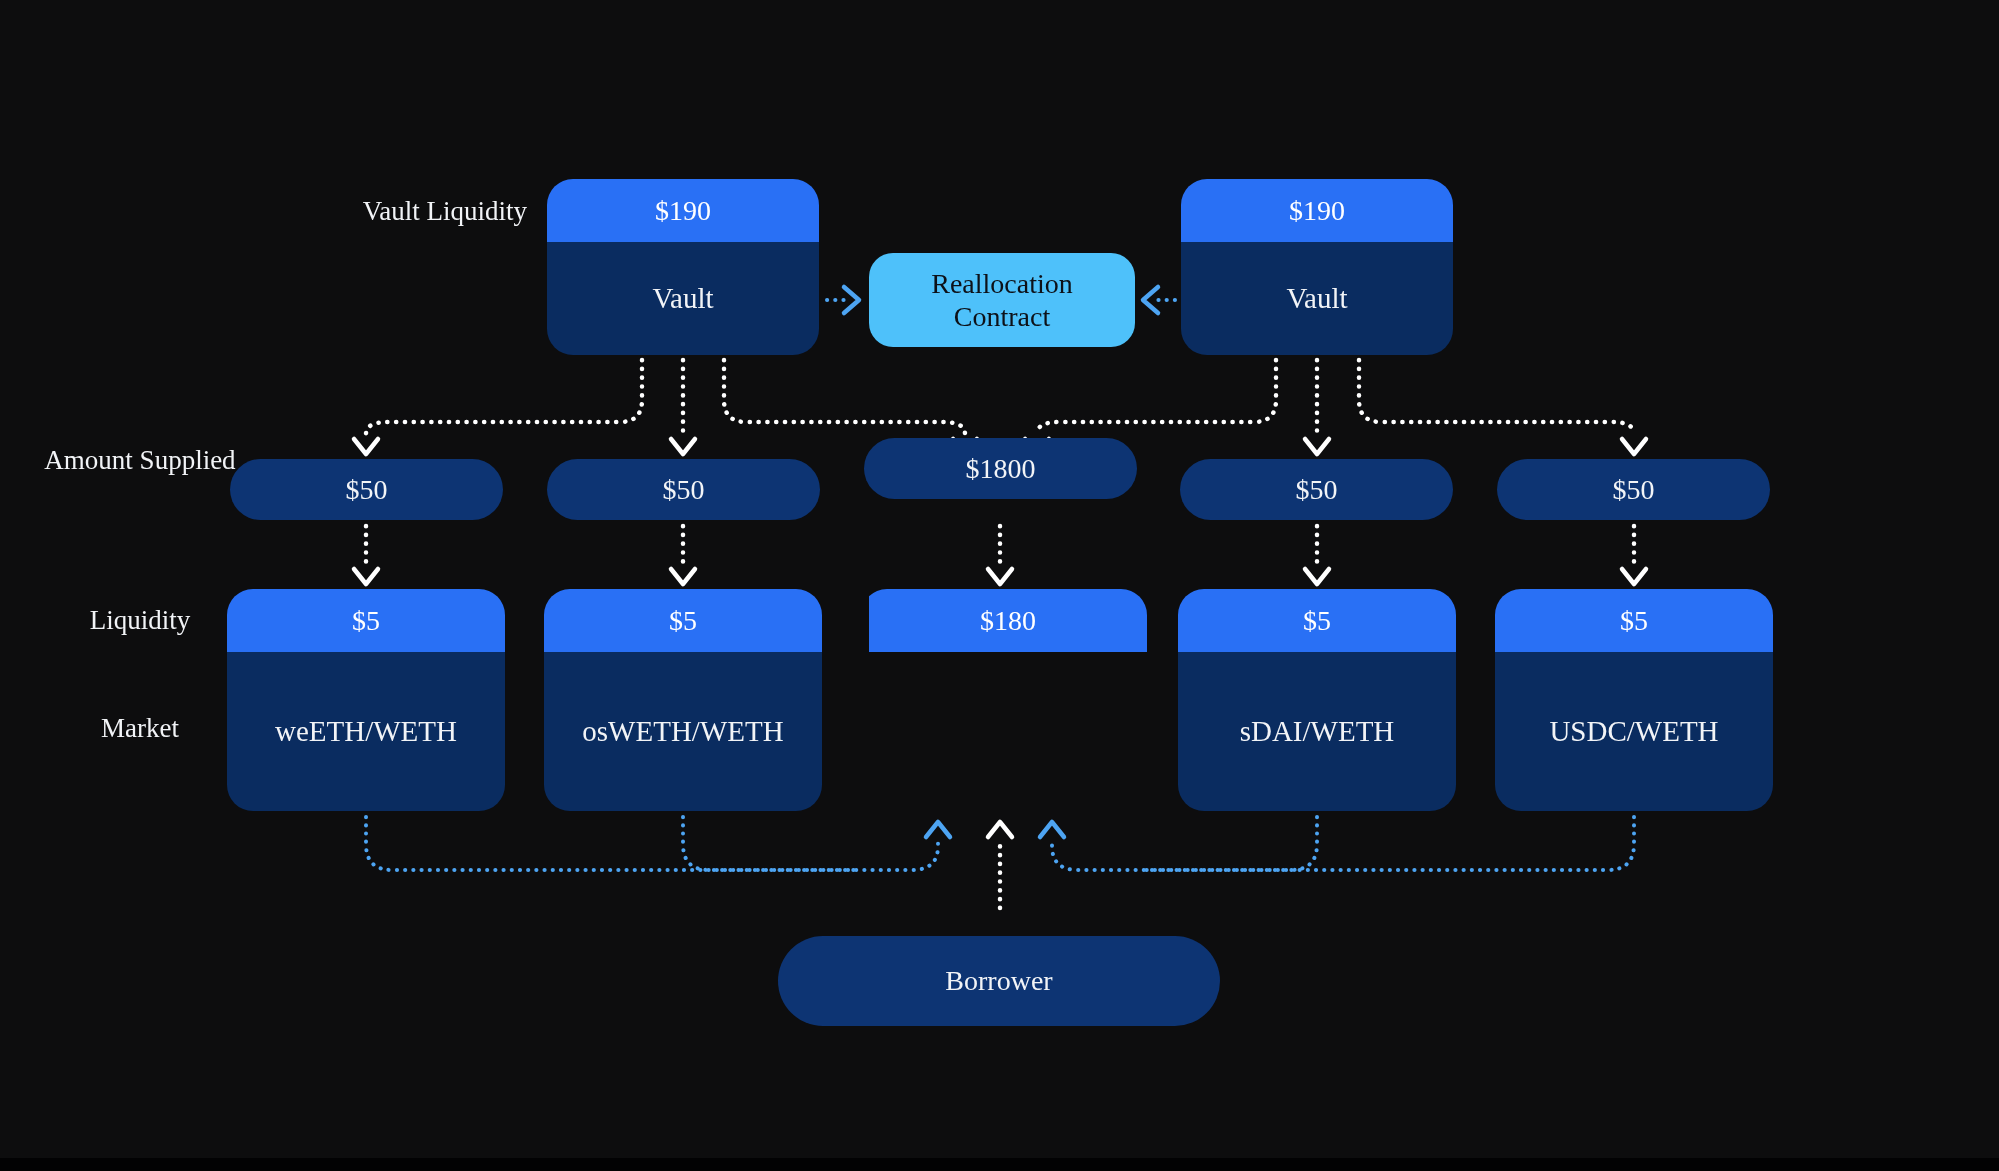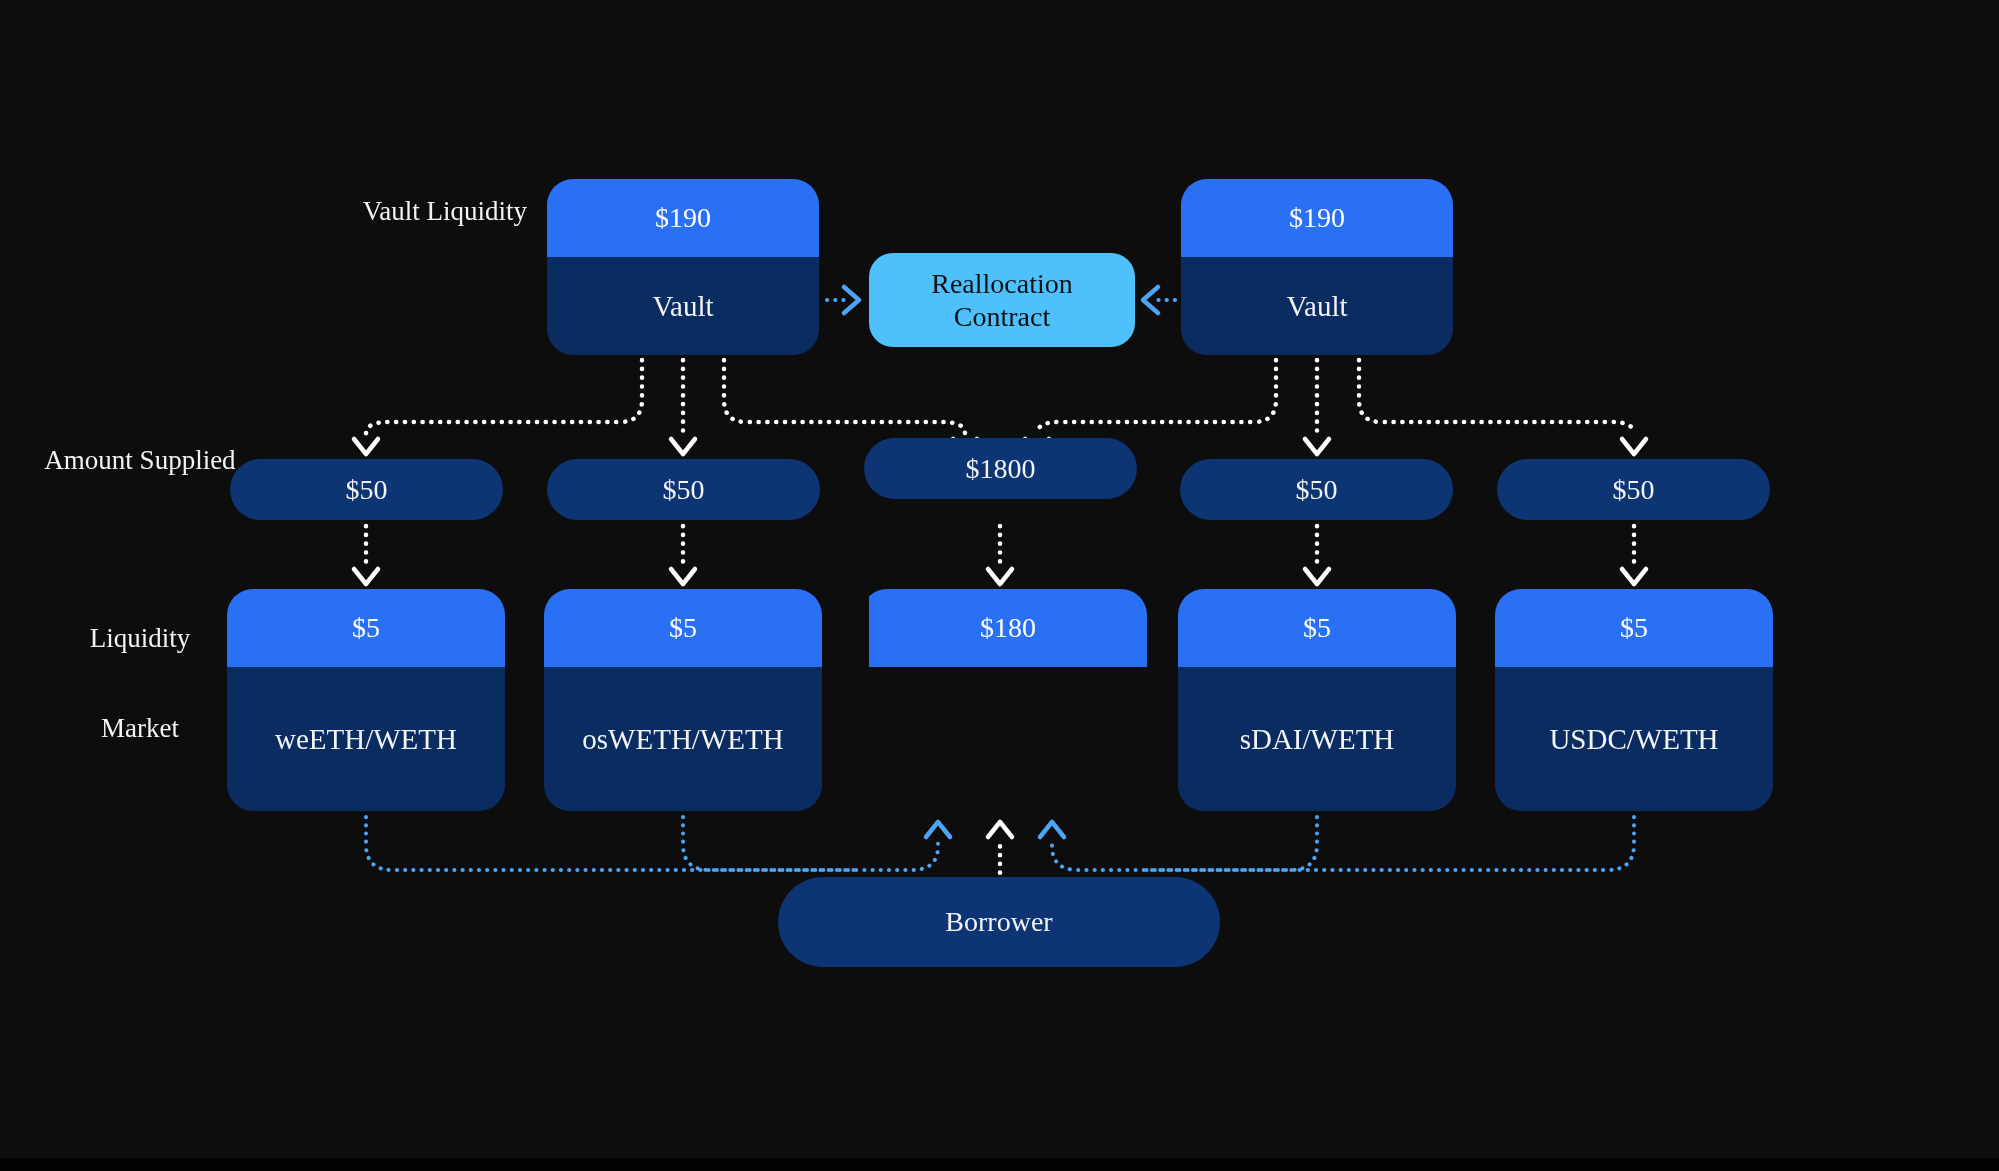--- a/index.html
+++ b/index.html
@@ -23,21 +23,21 @@
   .bottom-bar{position:absolute;left:0;bottom:0;width:100%;height:13px;background:#020203;}
   .connectors{position:absolute;left:0;top:0;width:1999px;height:1171px;}
   .wire-white{stroke:var(--arrow-white);stroke-width:4.5;fill:none;stroke-linecap:round;stroke-dasharray:0.2 8.6;}
   .wire-blue{stroke:var(--arrow-blue);stroke-width:4;fill:none;stroke-linecap:round;stroke-dasharray:0.2 8;}
   .head-white{stroke:var(--arrow-white);stroke-width:4.5;fill:none;stroke-linecap:round;stroke-linejoin:round;}
   .head-blue{stroke:var(--arrow-blue);stroke-width:4.5;fill:none;stroke-linecap:round;stroke-linejoin:round;}
   .side-label{position:absolute;font-size:27px;line-height:36px;color:var(--text-white);}
   .side-label.center{text-align:center;}
   .side-label.right{text-align:right;}
   .card{position:absolute;border-radius:26px;overflow:hidden;display:flex;flex-direction:column;}
-  .card-header{background:var(--header-blue);height:78px;display:flex;align-items:center;justify-content:center;font-size:28px;color:#fff;flex:0 0 auto;}
+  .card-header{background:var(--header-blue);height:63px;display:flex;align-items:center;justify-content:center;font-size:28px;color:#fff;flex:0 0 auto;}
   .card-body{background:var(--card-navy);flex:1 1 auto;display:flex;align-items:center;justify-content:center;font-size:29px;color:var(--text-white);}
   .pill{position:absolute;background:var(--pill-navy);border-radius:31px;display:flex;align-items:center;justify-content:center;font-size:28px;color:var(--text-white);}
   .contract{position:absolute;background:var(--contract-blue);border-radius:24px;display:flex;align-items:center;justify-content:center;text-align:center;font-size:28px;line-height:33px;color:var(--contract-text);padding:0 36px;box-sizing:border-box;}
   .borrower{position:absolute;background:var(--pill-navy);border-radius:45px;display:flex;align-items:center;justify-content:center;font-size:28px;color:var(--text-white);}
 </style>
 </head>
 <body>
 
 <div class="stage">
 
@@ -80,21 +80,21 @@
     <path class="wire-blue" d="M 1634,817 V 844 Q 1634,870 1608,870 H 1078 Q 1052,870 1052,846 V 842"></path>
     <path class="wire-blue" d="M 1317,817 V 844 Q 1317,870 1291,870 H 1140"></path>
     <path class="head-blue" d="M 1040,837 L 1052,822 L 1064,837"></path>
 
     <path class="wire-white" d="M 1000,908 V 844"></path>
     <path class="head-white" d="M 988,837 L 1000,822 L 1012,837"></path>
   </svg>
 
   <div class="side-label right" style="left:250px;top:193px;width:277px;">Vault Liquidity</div>
   <div class="side-label center" style="left:40px;top:442px;width:200px;">Amount Supplied</div>
-  <div class="side-label center" style="left:40px;top:620px;width:200px;">Liquidity</div>
+  <div class="side-label center" style="left:40px;top:602px;width:200px;">Liquidity</div>
   <div class="side-label center" style="left:40px;top:710px;width:200px;">Market</div>
 
   <div class="card" style="left:547px;top:179px;width:272px;height:176px;">
     <div class="card-header">$190</div>
     <div class="card-body">Vault</div>
   </div>
   <div class="card" style="left:1181px;top:179px;width:272px;height:176px;">
     <div class="card-header">$190</div>
     <div class="card-body">Vault</div>
   </div>
@@ -120,16 +120,16 @@
   </div>
   <div class="card" style="left:1178px;top:589px;width:278px;height:222px;">
     <div class="card-header">$5</div>
     <div class="card-body">sDAI/WETH</div>
   </div>
   <div class="card" style="left:1495px;top:589px;width:278px;height:222px;">
     <div class="card-header">$5</div>
     <div class="card-body">USDC/WETH</div>
   </div>
 
-  <div class="borrower" style="left:778px;top:877px;width:442px;height:90px;">Borrower</div>
+  <div class="borrower" style="left:778px;top:936px;width:442px;height:90px;">Borrower</div>
 
   <div class="bottom-bar"></div>
 </div>
 
 </body></html>

